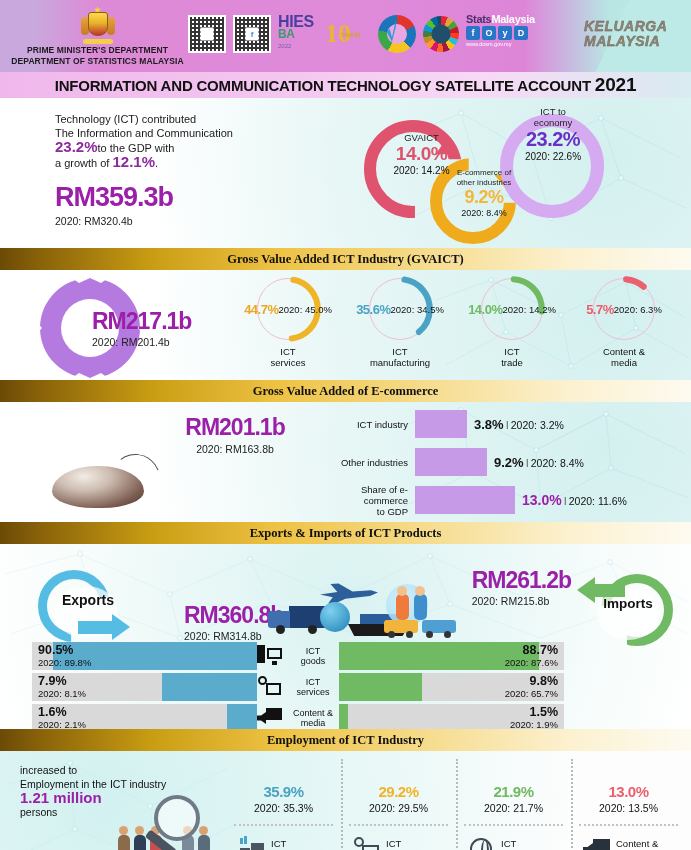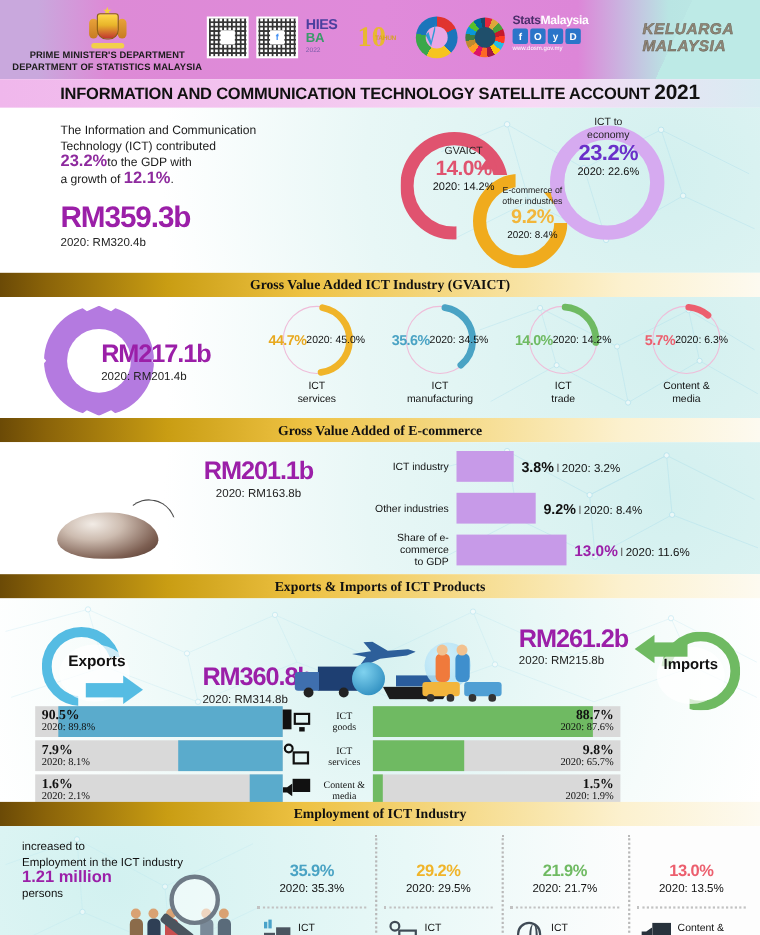--- a/index.html
+++ b/index.html
@@ -41,21 +41,21 @@
   .qr { width:38px; height:38px; background:#fff; padding:2px; }
   .qr .grid { width:100%; height:100%;
     background-image:
       repeating-linear-gradient(90deg,#111 0 2px, transparent 2px 4px),
       repeating-linear-gradient(0deg,#111 0 2px, transparent 2px 4px);
     background-size:4px 4px, 4px 4px; opacity:.85; position:relative;}
   .qr .ctr{ position:absolute; left:50%; top:50%; transform:translate(-50%,-50%); width:13px; height:13px; background:#fff; display:flex; align-items:center; justify-content:center; font-size:8px; font-weight:bold;}
   .qr.fb .ctr{ color:#1877f2; }
   .qr.my .ctr{ color:#c1342f; }
   .hies { width:40px; height:36px; display:flex; flex-direction:column; justify-content:center; line-height:12px; }
-  .hies .h1 { font-size:13px; font-weight:bold; color:#4a3f9e; letter-spacing:-.4px;}
+  .hies .h1 { font-size:16px; font-weight:bold; color:#4a3f9e; letter-spacing:-.4px;}
   .hies .h2 { font-size:12px; font-weight:bold; color:#3a9a6a; letter-spacing:-.4px;}
   .hies .yr { font-size:6px; color:#7a5ba8; }
   .ten { width:46px; height:38px; position:relative; }
   .ten .num { font-size:26px; font-weight:bold; color:#e8b830; font-family:"Liberation Serif",serif; line-height:38px;}
   .ten .sub { position:absolute; left:16px; top:17px; font-size:6px; color:#d6a12a; font-weight:bold; letter-spacing:-.3px;}
   .mygov { width:38px; height:38px; border-radius:50%; position:relative;
     background:conic-gradient(#e0342f 0 18%, #1b75bb 18% 38%, #f6c41f 38% 58%, #3aa74a 58% 78%, #1b75bb 78% 100%); }
   .mygov::after{ content:""; position:absolute; left:50%; top:50%; transform:translate(-50%,-50%); width:20px;height:20px;border-radius:50%;background:#e9a7e4;}
   .mygov .tick{ position:absolute; left:9px; top:5px; width:9px; height:22px; background:#2e9bd6; clip-path:polygon(0 55%,28% 40%,55% 78%,100% 0,100% 28%,55% 100%); z-index:2;}
   .sdg { width:36px; height:36px; border-radius:50%;
@@ -222,21 +222,21 @@
   .people .h1{left:19px;} .people .h2{left:37px;}
   .van { position:absolute; left:6px; top:36px; width:34px;height:18px;}
   .van .b { position:absolute; left:0; top:0; width:34px;height:13px;background:#f2b53c;border-radius:3px;}
   .van .w1,.van .w2{position:absolute;bottom:0;width:7px;height:7px;border-radius:50%;background:#333;}
   .van .w1{left:4px;} .van .w2{left:22px;}
   .van2 { position:absolute; left:44px; top:36px; width:34px;height:18px;}
   .van2 .b { position:absolute; left:0; top:0; width:34px;height:13px;background:#4f9fd4;border-radius:3px;}
   .van2 .w1,.van2 .w2{position:absolute;bottom:0;width:7px;height:7px;border-radius:50%;background:#333;}
   .van2 .w1{left:4px;} .van2 .w2{left:22px;}
 
-  .trade-rows { position:absolute; left:32px; top:98px; width:532px;font-family:Liberation Serif, serif; }
+  .trade-rows { position:absolute; left:32px; top:98px; width:532px; }
   .trade-row { display:flex; align-items:stretch; height:28px; margin-bottom:3px; }
   .tr-left { position:relative; width:266px; background:#d9d9d9; }
   .tr-left .fill { position:absolute; right:0; top:0; height:100%; background:#5aabcc; }
   .tr-left .txt { position:absolute; left:6px; top:2px; z-index:2;}
   .tr-left .p { font-size:12.5px; font-weight:bold; color:#111; line-height:13px;}
   .tr-left .y { font-size:9.5px; color:#111; line-height:11px;}
   .tr-mid { width:98px; display:flex; align-items:center; gap:4px; justify-content:center; }
   .tr-mid .ic { width:26px; height:24px; position:relative; }
   .tr-mid .nm { font-size:9px; color:#111; line-height:10px; text-align:center; width:52px;}
   .tr-right { position:relative; width:266px; background:#d9d9d9; }
@@ -367,22 +367,22 @@
         <circle cx="70" cy="15" r="2.5"></circle>
           <circle cx="140" cy="55" r="2.5"></circle>
           <circle cx="210" cy="20" r="2.5"></circle>
         <circle cx="90" cy="85" r="2.5"></circle>
           <circle cx="160" cy="120" r="2.5"></circle>
           <circle cx="230" cy="80" r="2.5"></circle>
       </g>
     </svg>
 
     <div class="s1-text">
+      <p><span>Technology (ICT) contributed</span></p>
       <p><span>The Information  and Communication</span></p>
-      <p><span>Technology (ICT) contributed</span></p>
       <p><span class="pk">23.2%</span><span>to the GDP with</span></p>
       <p><span>a growth of</span> <span class="pk">12.1%</span><span>.</span></p>
       <div class="s1-big">RM359.3b</div>
       <div class="s1-sub">2020: RM320.4b</div>
     </div>
 
     <div class="rings">
       <div class="ring ring-pink"></div>
       <div class="arrow-pink"></div>
       <div class="ring ring-yellow"></div>

